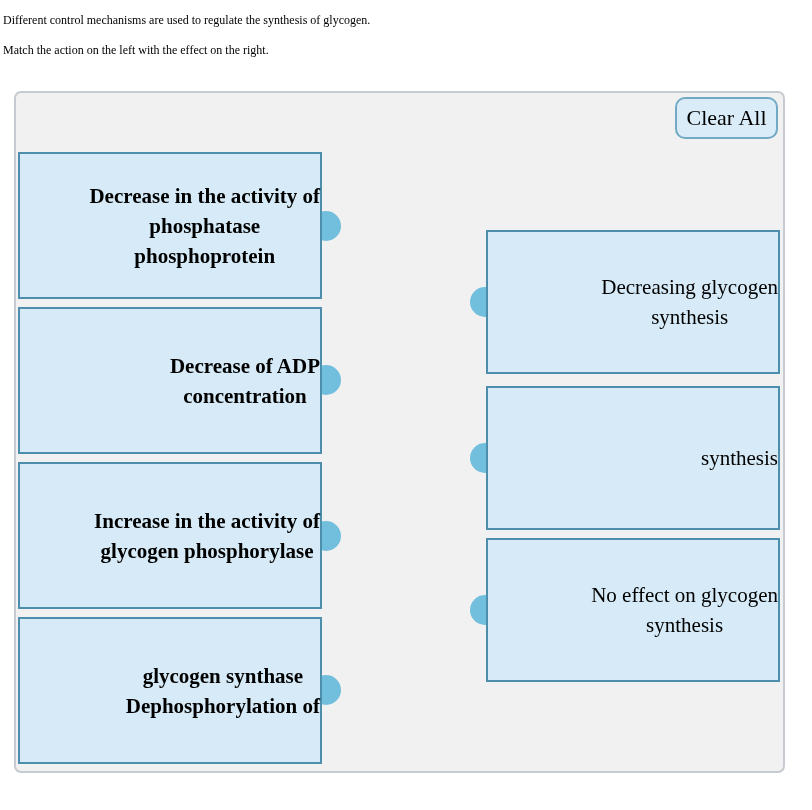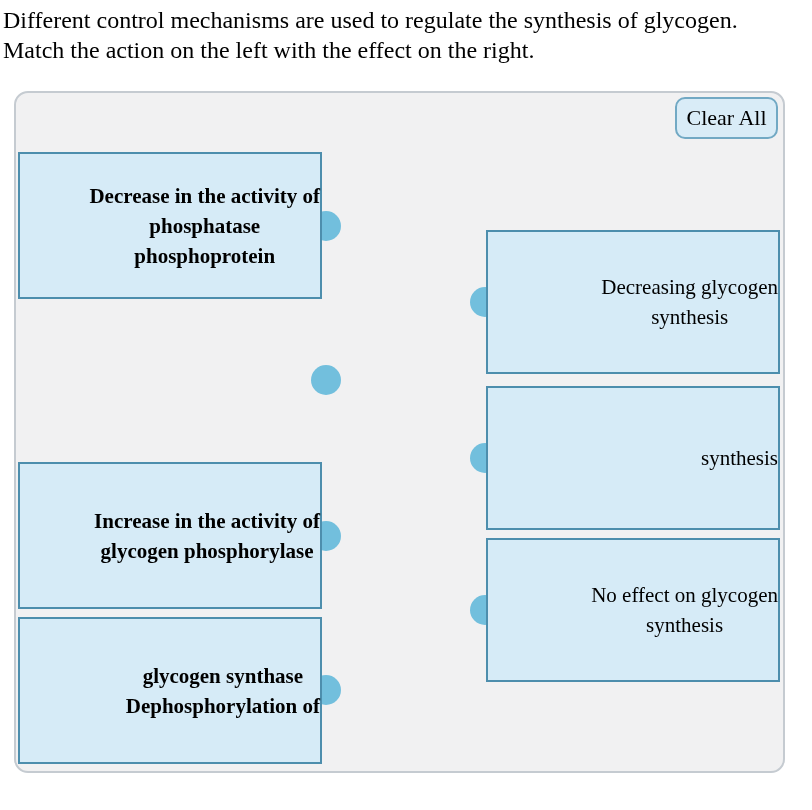--- a/index.html
+++ b/index.html
@@ -4,28 +4,28 @@
 <style>
   * { margin:0; padding:0; box-sizing:border-box; }
   html, body { background:#ffffff; }
   body {
     width:812px; height:810px; position:relative;
     font-family:"Liberation Serif","DejaVu Serif",serif;
     color:#000;
   }
   .question {
     position:absolute; left:3px; top:5px;
-    font-size:24px; line-height:30px; color:#000;
+    font-size:12px; line-height:30px; color:#000;
   }
   .panel {
     position:absolute; left:14px; top:91px;
     width:771px; height:682px;
     background:#f1f1f2;
     border:2px solid #c5cbd1;
-    border-radius:14px;
+    border-radius:7px;
   }
   .clear-all {
     position:absolute; left:659px; top:4px;
     width:103px; height:42px;
     background:#d9ecf7;
     border:2px solid #72a9c4;
     border-radius:10px;
     font-family:"Liberation Serif","DejaVu Serif",serif;
     font-size:22px; color:#000;
     cursor:pointer;
@@ -70,20 +70,26 @@
   <div class="dot left-dot" style="top:118px"></div>
   <div class="item left-item" style="top:59px">
     <div>
       <span class="line">Decrease in the activity of</span>
       <span class="line">phosphatase</span>
       <span class="line">phosphoprotein</span>
     </div>
   </div>
 
   <div class="dot left-dot" style="top:272px"></div>
+  <div class="item left-item" style="top:214px">
+    <div>
+      <span class="line">Decrease of ADP</span>
+      <span class="line">concentration</span>
+    </div>
+  </div>
 
   <div class="dot left-dot" style="top:428px"></div>
   <div class="item left-item" style="top:369px">
     <div>
       <span class="line">Increase in the activity of</span>
       <span class="line">glycogen phosphorylase</span>
     </div>
   </div>
 
   <div class="dot left-dot" style="top:582px"></div>

